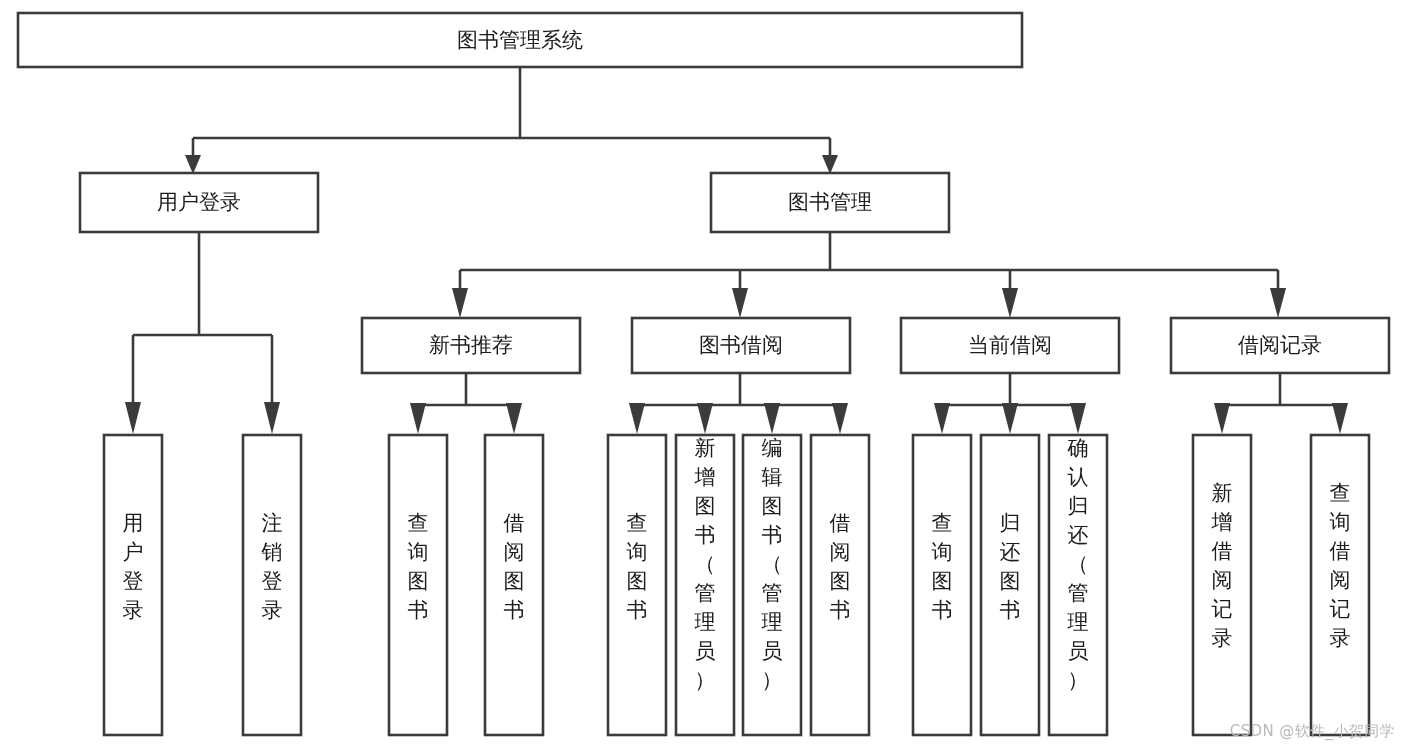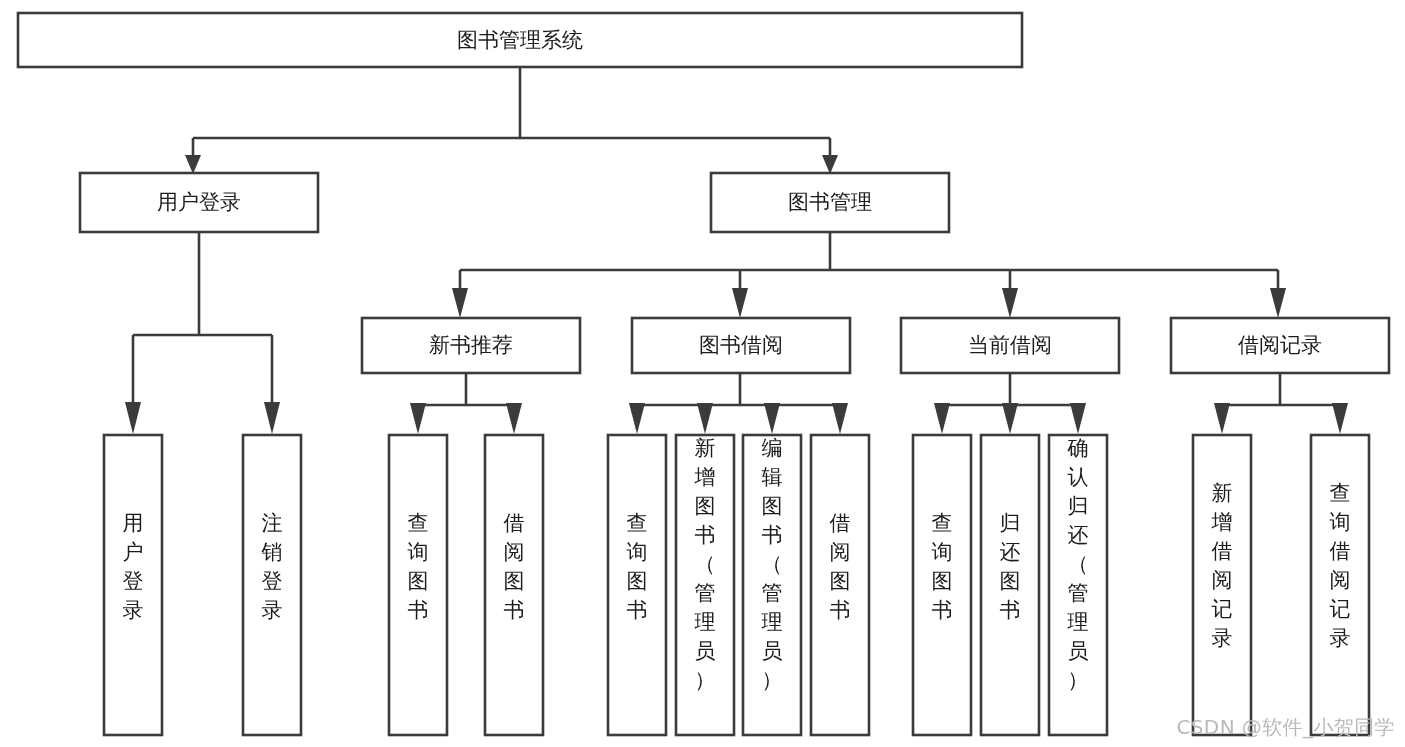--- a/index.html
+++ b/index.html
@@ -53,21 +53,21 @@
     font-family: "DejaVu Sans", "Liberation Sans", sans-serif;
     fill: #1c1c1c;
     font-size: 21px;
     text-anchor: middle;
   }
   .watermark {
     position: absolute;
     right: 10px;
     bottom: 6px;
     font-family: "DejaVu Sans", "Liberation Sans", sans-serif;
-    font-size: 20px;
+    font-size: 15px;
     color: #b9b9b9;
     white-space: nowrap;
     letter-spacing: 0.4px;
     pointer-events: none;
   }
 </style>
 </head>
 <body>
 
 <div id="diagram-root">

